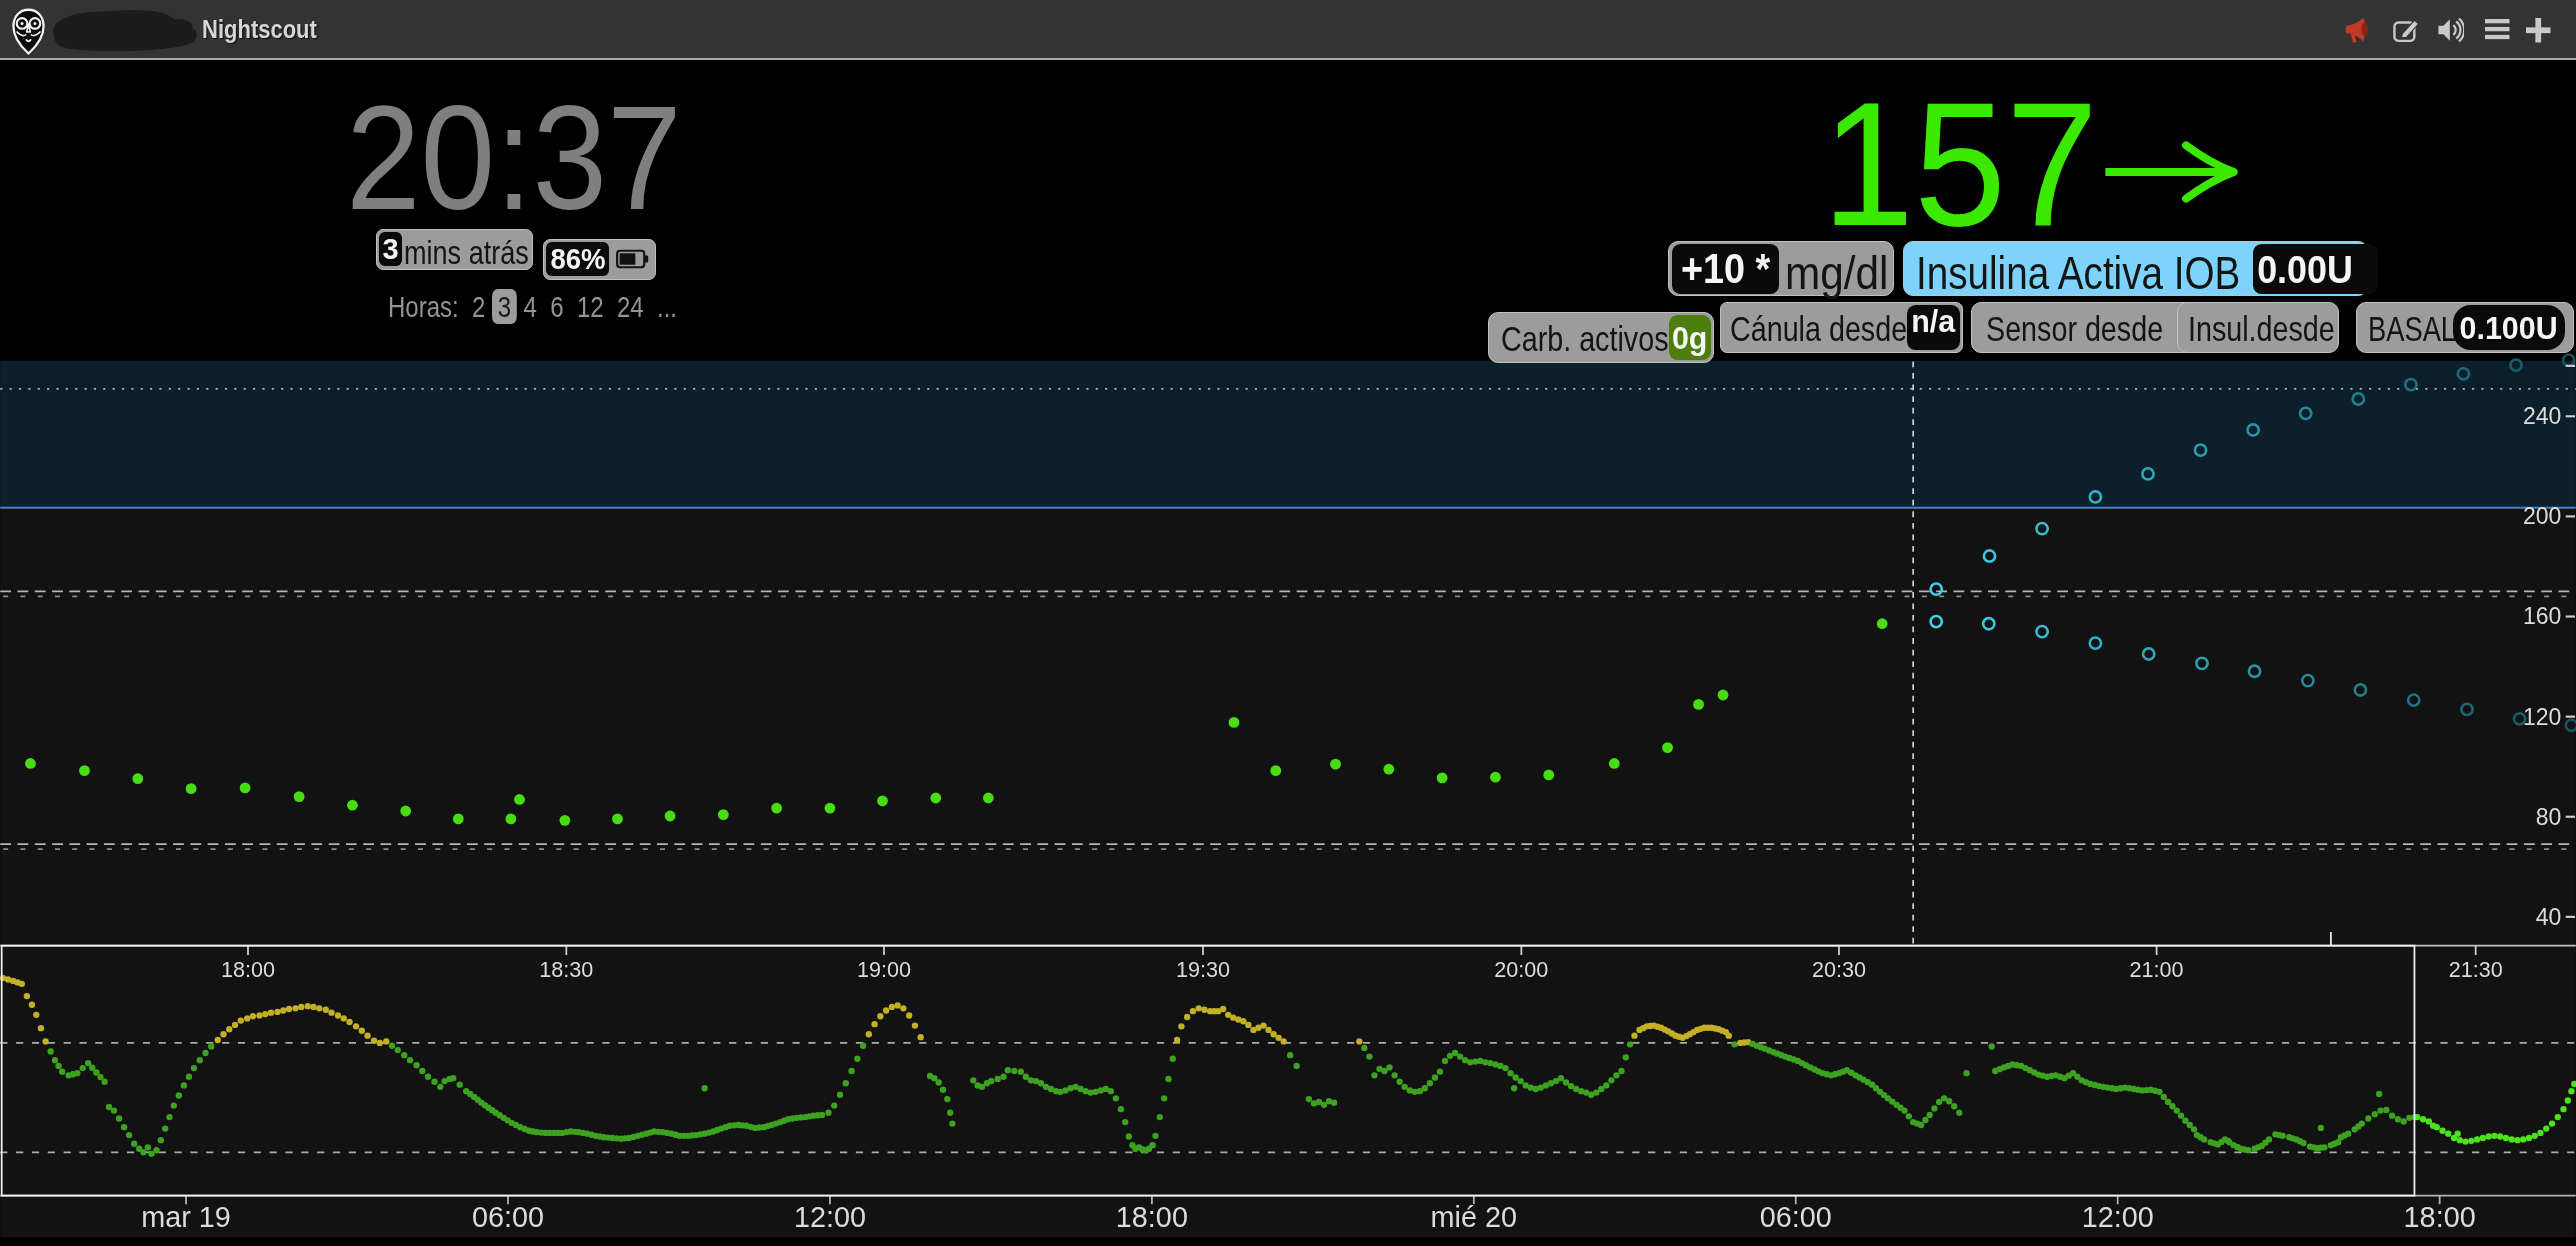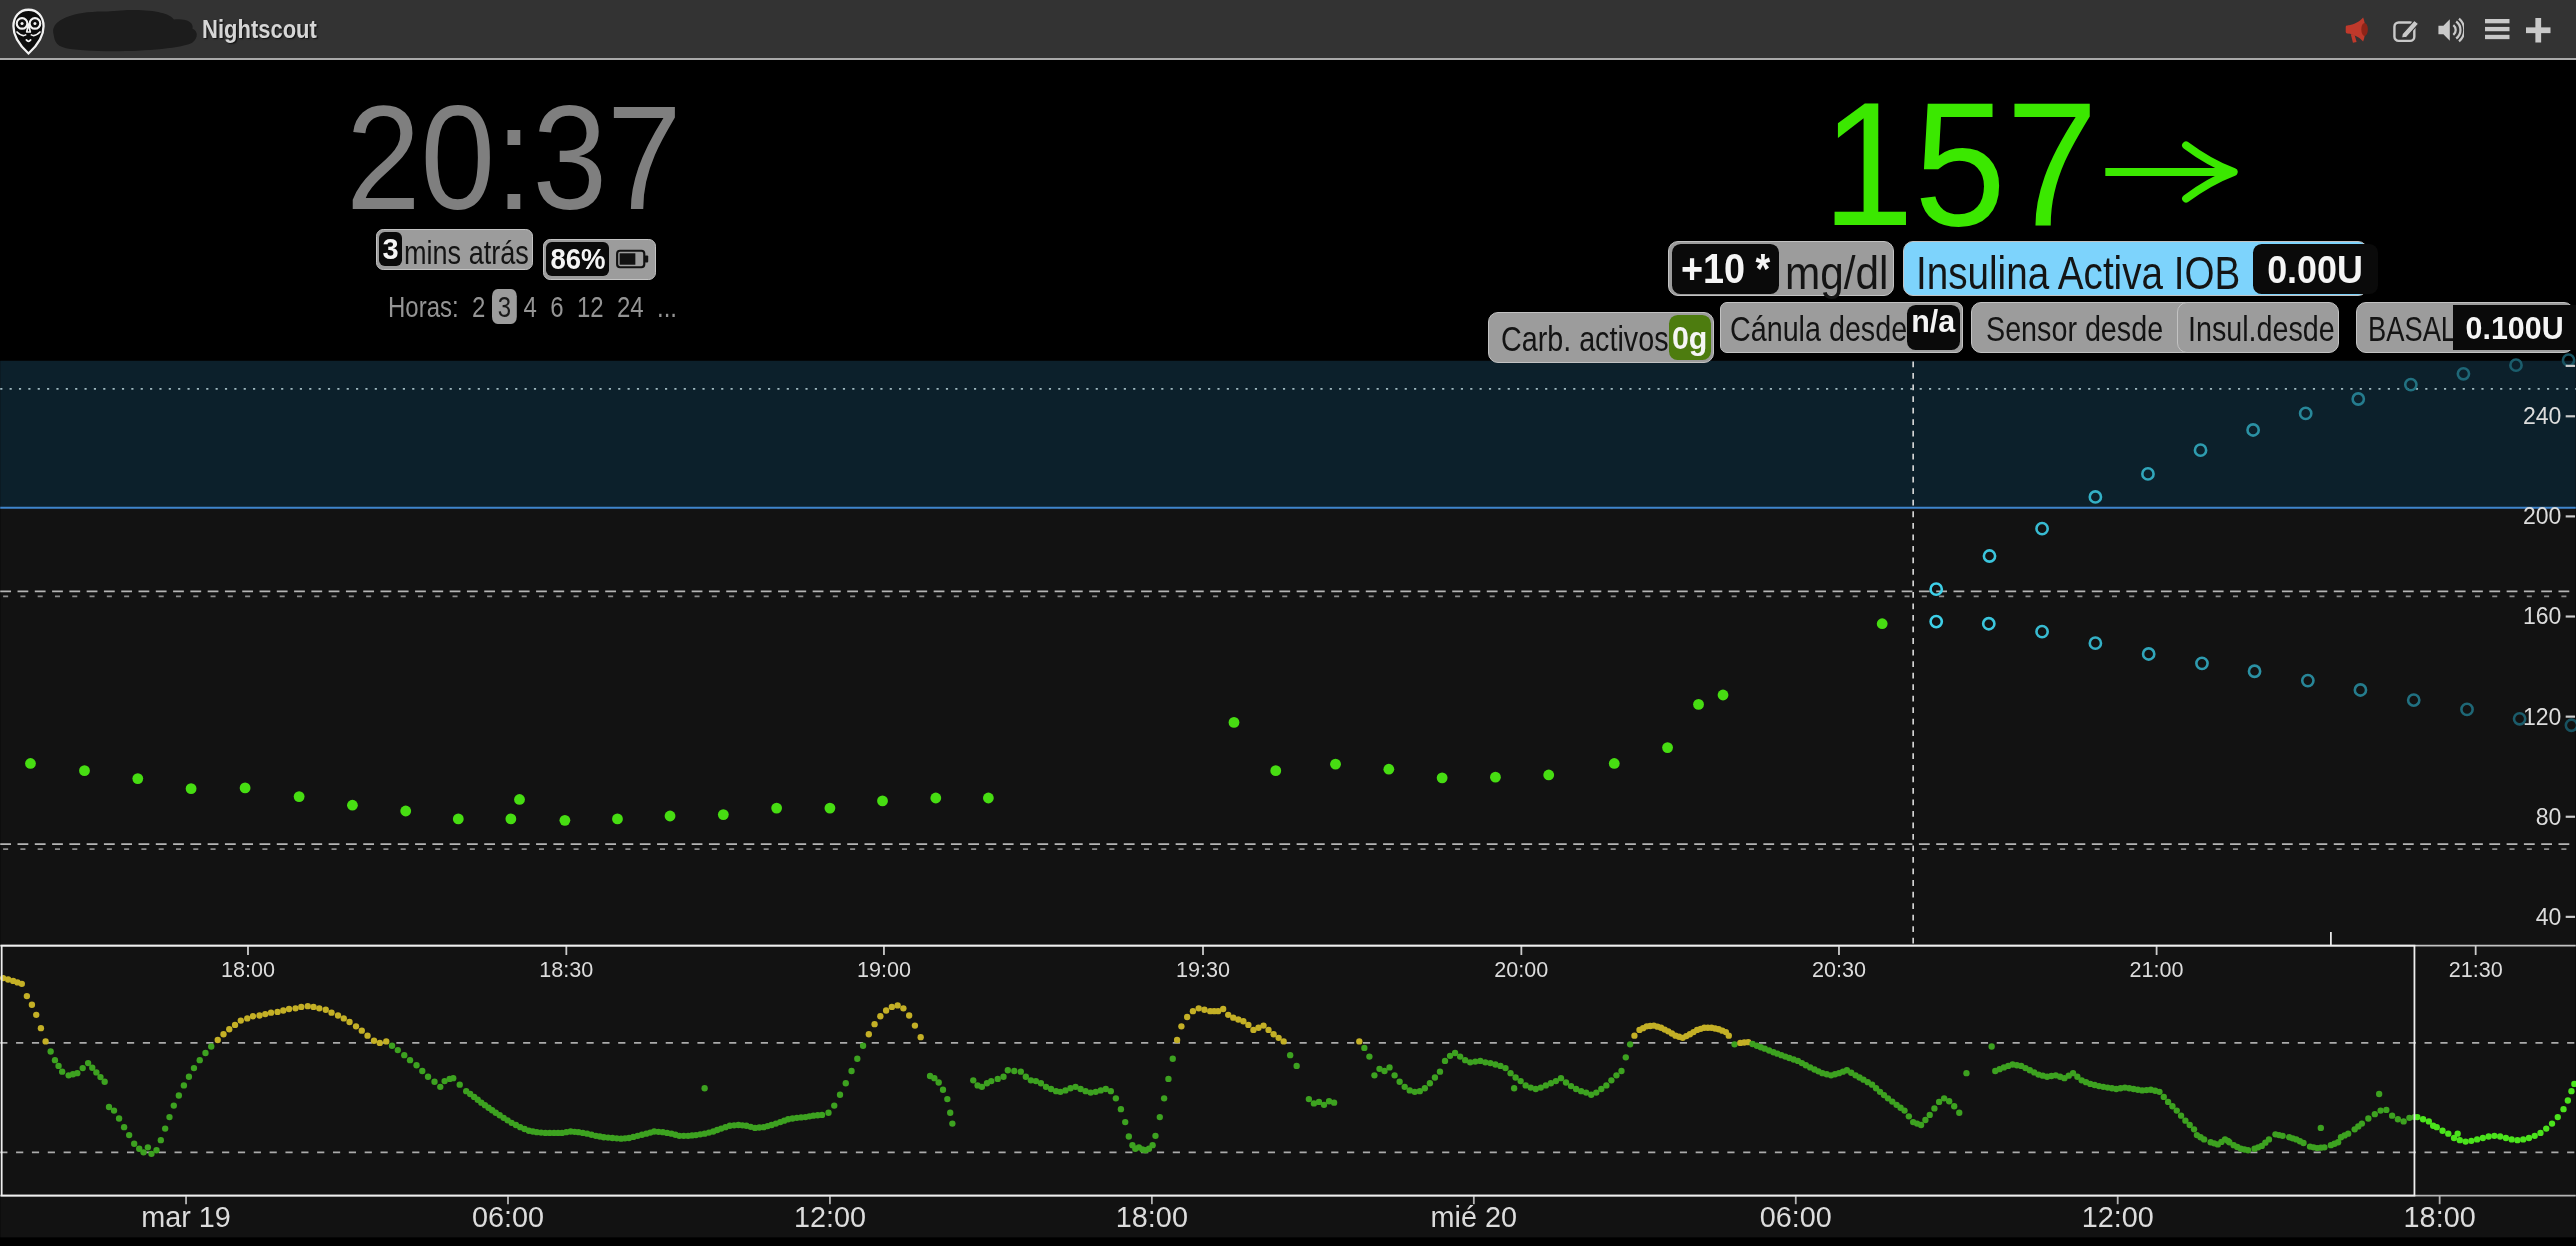--- a/index.html
+++ b/index.html
@@ -740,21 +740,21 @@
 <path d="M118 10 Q150 34 184 47 Q150 60 118 84" fill="none" stroke="#3be800" stroke-width="11" stroke-linecap="round" stroke-linejoin="round"></path>
 </svg>
 <div style="box-sizing:border-box;position:absolute;left:1668px;top:241px;width:226px;height:55px;background:#9c9c9c;border:1.4px solid #c2c2c2;border-radius:10px">
 <div style="box-sizing:border-box;position:absolute;left:3px;top:2.2px;width:107px;height:50px;background:#0a0a0a;border-radius:8.6px;display:flex;align-items:center;justify-content:center;overflow:visible">
       <span style="color:#f5f5f5;font-weight:bold;font-size:42px;white-space:nowrap;transform:scaleX(0.90);line-height:1">+10&nbsp;*</span>
     </div>
 <div style="position:absolute;left:116px;top:8px;font-size:46px;line-height:1;color:#141414;white-space:nowrap;transform:scaleX(0.92);transform-origin:left top">mg/dl</div>
 </div>
 <div style="box-sizing:border-box;position:absolute;left:1903px;top:241px;width:465px;height:55px;background:#7dd3fc;border:1.4px solid #c2c2c2;border-radius:10px">
 <div style="position:absolute;left:12.2px;top:8px;font-size:46px;line-height:1;color:#141414;white-space:nowrap;transform:scaleX(0.84);transform-origin:left top">Insulina Activa IOB</div>
-<div style="box-sizing:border-box;position:absolute;left:349px;top:2.2px;width:125px;height:50px;background:#0a0a0a;border-radius:8.6px;display:flex;align-items:center;justify-content:center;overflow:visible">
+<div style="box-sizing:border-box;position:absolute;left:349px;top:2.2px;width:125px;height:50px;background:#0a0a0a;border-radius:8.6px;display:flex;align-items:center;justify-content:flex-start;overflow:visible">
       <span style="color:#f5f5f5;font-weight:bold;font-size:39px;white-space:nowrap;transform:scaleX(0.92);line-height:1">0.00U</span>
     </div>
 </div>
 <div style="box-sizing:border-box;position:absolute;left:1488px;top:312px;width:226px;height:51px;background:#9c9c9c;border:1.4px solid #c2c2c2;border-radius:10px">
 <div style="position:absolute;left:11.5px;top:7.8px;font-size:35px;line-height:1;color:#141414;white-space:nowrap;transform:scaleX(0.82);transform-origin:left top">Carb. activos</div>
 <div style="box-sizing:border-box;position:absolute;left:180px;top:2.2px;width:42px;height:45px;background:#4d7c0f;border-radius:8.6px;display:flex;align-items:center;justify-content:center;overflow:visible">
       <span style="color:#f5f5f5;font-weight:bold;font-size:32px;white-space:nowrap;transform:scaleX(0.95);line-height:1">0g</span>
     </div>
 </div>
 <div style="box-sizing:border-box;position:absolute;left:1720px;top:302px;width:243px;height:51px;background:#9c9c9c;border:1.4px solid #c2c2c2;border-radius:7px">
@@ -764,16 +764,16 @@
     </div>
 </div>
 <div style="box-sizing:border-box;position:absolute;left:1971px;top:302px;width:224px;height:51px;background:#9c9c9c;border:1.4px solid #c2c2c2;border-radius:10px">
 <div style="position:absolute;left:14.4px;top:7.8px;font-size:35px;line-height:1;color:#141414;white-space:nowrap;transform:scaleX(0.82);transform-origin:left top">Sensor desde</div>
 </div>
 <div style="box-sizing:border-box;position:absolute;left:2177px;top:302px;width:162px;height:51px;background:#9c9c9c;border:1.4px solid #c2c2c2;border-radius:10px">
 <div style="position:absolute;left:10px;top:7.8px;font-size:35px;line-height:1;color:#141414;white-space:nowrap;transform:scaleX(0.82);transform-origin:left top">Insul.desde</div>
 </div>
 <div style="box-sizing:border-box;position:absolute;left:2356px;top:302px;width:218px;height:51px;background:#9c9c9c;border:1.4px solid #c2c2c2;border-radius:10px">
 <div style="position:absolute;left:10.8px;top:7.8px;font-size:35px;line-height:1;color:#141414;white-space:nowrap;transform:scaleX(0.78);transform-origin:left top">BASAL</div>
-<div style="box-sizing:border-box;position:absolute;left:96px;top:2.2px;width:124px;height:45px;background:#0a0a0a;border-radius:0;display:flex;align-items:center;justify-content:center;overflow:visible">
+<div style="box-sizing:border-box;position:absolute;left:96px;top:2.2px;width:112px;height:45px;background:#0a0a0a;border-radius:18px;display:flex;align-items:center;justify-content:center;overflow:visible">
       <span style="color:#f5f5f5;font-weight:bold;font-size:32px;white-space:nowrap;transform:scaleX(0.95);line-height:1">0.100U</span>
     </div>
 </div>
 
 </body></html>

